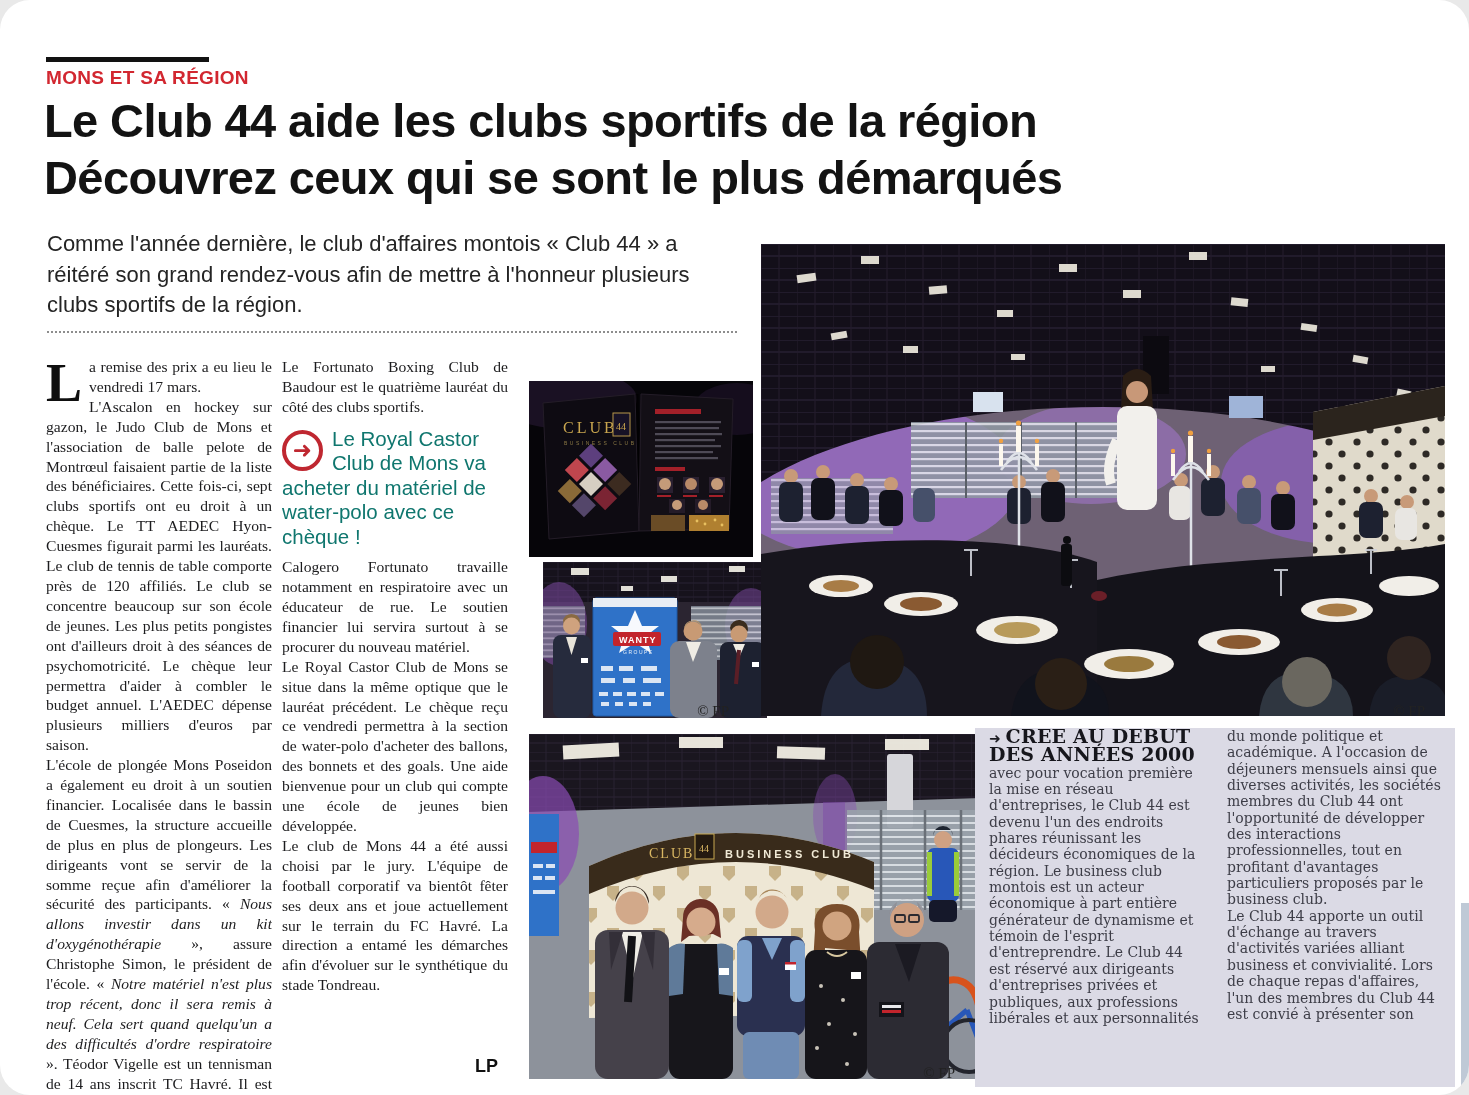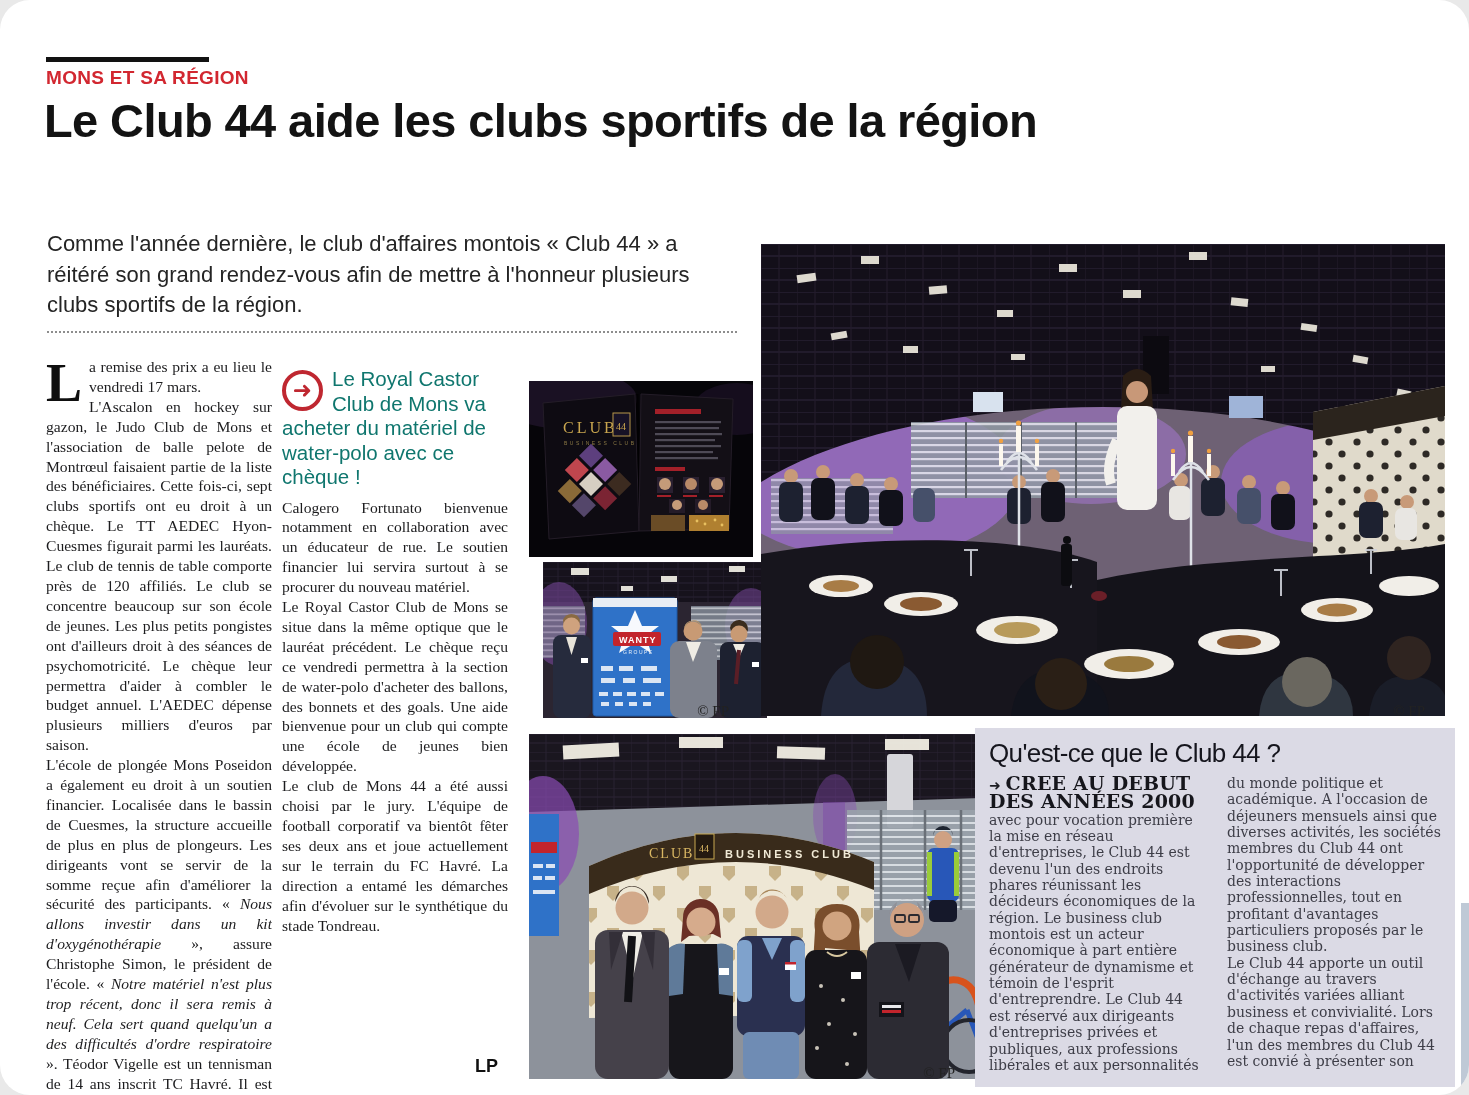--- a/index.html
+++ b/index.html
@@ -59,36 +59,37 @@
 
   svg{display:block;}
 </style>
 </head>
 <body>
 
 <div id="page">
 
   <div class="abs kicker-bar"></div>
   <div class="abs kicker">MONS ET SA RÉGION</div>
-  <h1 class="abs headline"><span>Le Club 44 aide les clubs sportifs de la région</span><br></h1>
+  <h1 class="abs headline"><span>Le Club 44 aide les clubs sportifs de la région</span><br><span>Découvrez ceux qui se sont le plus démarqués</span></h1>
   <p class="abs lead">Comme l'année dernière, le club d'affaires montois « Club 44 » a réitéré son grand rendez-vous afin de mettre à l'honneur plusieurs clubs sportifs de la région.</p>
   <div class="abs rule"></div>
 
   <div class="abs col" id="col1">
     <p><span class="dropcap">L</span><span>a remise des prix a eu lieu le vendredi 17 mars.</span><br><span>L'Ascalon en hockey sur gazon, le Judo Club de Mons et l'association de balle pelote de Montrœul faisaient partie de la liste des bénéficiaires. Cette fois-ci, sept clubs sportifs ont eu droit à un chèque. Le TT AEDEC Hyon-Cuesmes figurait parmi les lauréats. Le club de tennis de table comporte près de 120 affiliés. Le club se concentre beaucoup sur son école de jeunes. Les plus petits pongistes ont d'ailleurs droit à des séances de psychomotricité. Le chèque leur permettra d'aider à combler le budget annuel. L'AEDEC dépense plusieurs milliers d'euros par saison.</span></p>
     <p><span>L'école de plongée Mons Poseidon a également eu droit à un soutien financier. Localisée dans le bassin de Cuesmes, la structure accueille de plus en plus de plongeurs. Les dirigeants vont se servir de la somme reçue afin d'améliorer la sécurité des participants. « </span><span class="it">Nous allons investir dans un kit d'oxygénothérapie</span><span> », assure Christophe Simon, le président de l'école. « </span><span class="it">Notre matériel n'est plus trop récent, donc il sera remis à neuf. Cela sert quand quelqu'un a des difficultés d'ordre respiratoire</span><span> ». Téodor Vigelle est un tennisman de 14 ans inscrit TC Havré. Il est classé C15.1 et gravit les</span></p>
   </div>
 
   <div class="abs col" id="col2">
+    <p>Le Fortunato Boxing Club de Baudour est le quatrième lauréat du côté des clubs sportifs.</p>
     <div class="pullquote">
       <span class="quote-icon">➜</span>
       <span class="quote-text">Le Royal Castor Club de Mons va acheter du matériel de water-polo avec ce chèque !</span>
       <div style="clear:both"></div>
     </div>
-    <p>Calogero Fortunato bienvenue notamment en collaboration avec un éducateur de rue. Le soutien financier lui servira surtout à se procurer du nouveau matériel.</p>
+    <p>Calogero Fortunato travaille notamment en respiratoire avec un éducateur de rue. Le soutien financier lui servira surtout à se procurer du nouveau matériel.</p>
     <p>Le Royal Castor Club de Mons se situe dans la même optique que le lauréat précédent. Le chèque reçu ce vendredi permettra à la section de water-polo d'acheter des ballons, des bonnets et des goals. Une aide bienvenue pour un club qui compte une école de jeunes bien développée.</p>
     <p><span>Le club de Mons 44 a été aussi choisi par le jury. L'équipe de football corporatif va bientôt fêter ses deux ans et joue actuellement sur le terrain du FC Havré. La direction a entamé les démarches afin d'évoluer sur le synthétique du stade Tondreau. </span></p>
   </div>
   <div class="abs sig">LP</div>
 
   <figure class="abs" id="ph-brochure">
     <svg width="224" height="176" viewBox="0 0 224 176">
       <rect width="224" height="176" fill="#060509"></rect>
       <ellipse cx="38" cy="18" rx="70" ry="30" fill="#2b1b38" opacity=".55"></ellipse>
       <ellipse cx="208" cy="28" rx="44" ry="26" fill="#241632" opacity=".5"></ellipse>
@@ -474,21 +475,20 @@
       <rect x="338" y="208" width="82" height="137" rx="12" fill="#2c2b33"></rect>
       <polygon points="366,210 392,210 380,248" fill="#1b1a22"></polygon>
       <rect x="350" y="268" width="25" height="15" fill="#14141a"></rect>
       <rect x="353" y="271" width="19" height="3" fill="#e8e8ec"></rect>
         <rect x="353" y="276" width="19" height="3" fill="#c2242c"></rect>
     </svg>
   </figure>
   <div class="abs credit" id="cap-group">© FP</div>
 
   <aside class="abs sidebar">
-    <h2 class="sb-title">Qu'est-ce que le Club 44 ?</h2>
     <div class="sb-body">
       <p><span class="sb-arrow">➜ </span><span class="sb-bold">CRÉÉ AU DÉBUT DES ANNÉES 2000 </span><span>avec pour vocation première la mise en réseau d'entreprises, le Club 44 est devenu l'un des endroits phares réunissant les décideurs économiques de la région. Le business club montois est un acteur économique à part entière générateur de dynamisme et témoin de l'esprit d'entreprendre. Le Club 44 est réservé aux dirigeants d'entreprises privées et publiques, aux professions libérales et aux personnalités du monde politique et académique. A l'occasion de déjeuners mensuels ainsi que diverses activités, les sociétés membres du Club 44 ont l'opportunité de développer des interactions professionnelles, tout en profitant d'avantages particuliers proposés par le business club.</span></p>
       <p><span>Le Club 44 apporte un outil d'échange au travers d'activités variées alliant business et convivialité. Lors de chaque repas d'affaires, l'un des membres du Club 44 est convié à présenter son entreprise, mise à l'honneur devant les autres membres et à leurs invités. </span></p>
     </div>
   </aside>
 
   <div class="abs edge-strip"></div>
 </div>
 
 </body></html>

